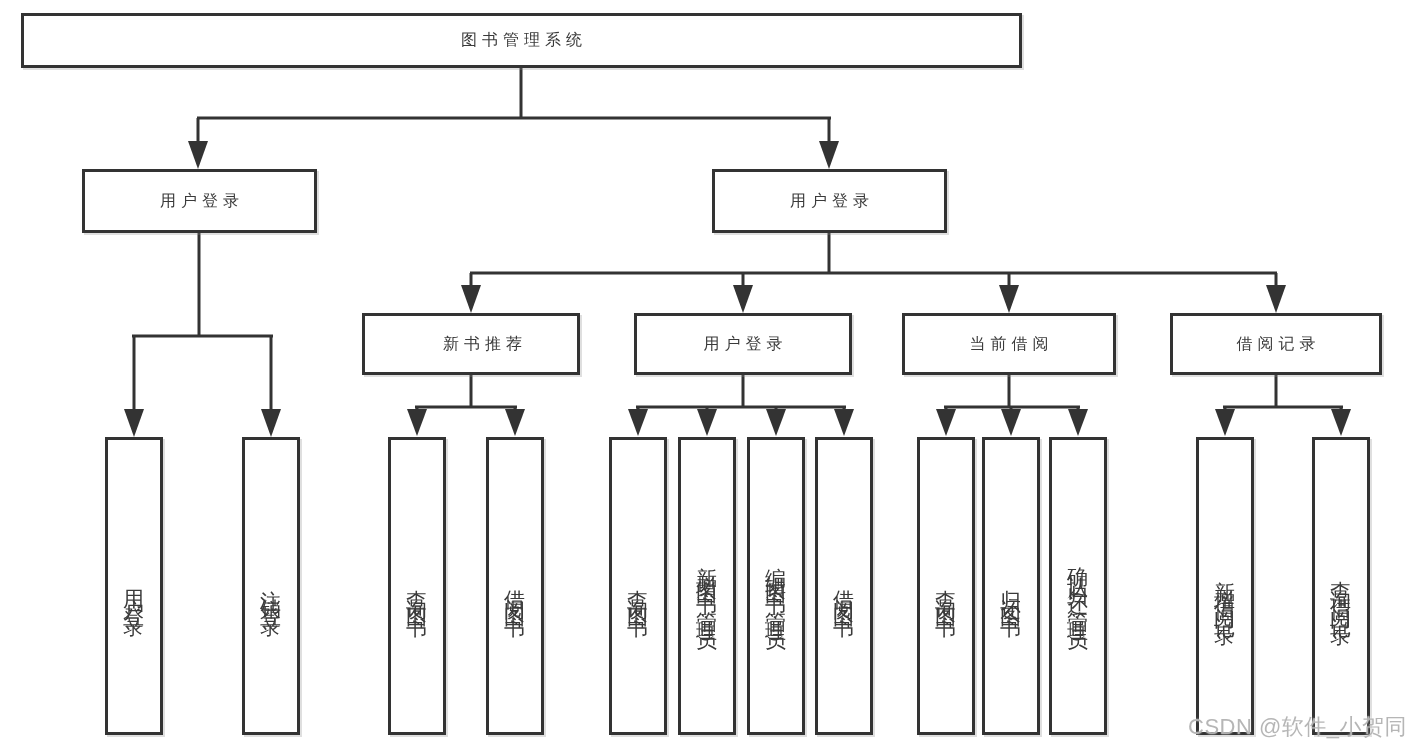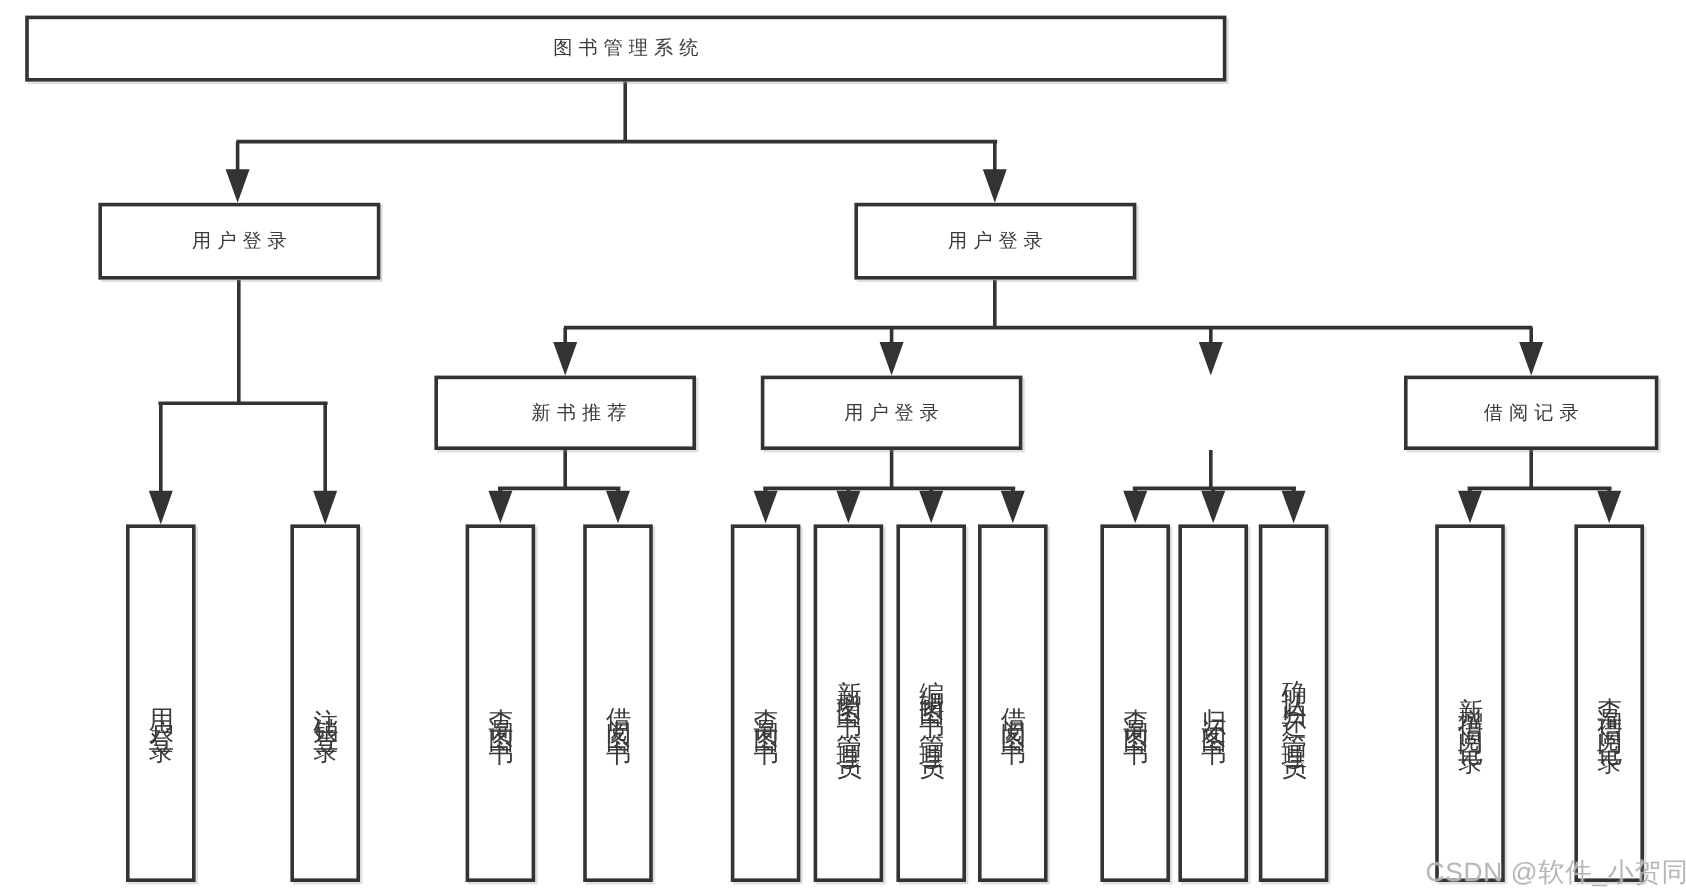--- a/index.html
+++ b/index.html
@@ -110,20 +110,21 @@
     </g>
   </svg>
 
   <div class="node h" style="left:21px;top:13px;width:1001px;height:55px;">图书管理系统</div>
 
   <div class="node h" style="left:82px;top:169px;width:235px;height:64px;">用户登录</div>
   <div class="node h" style="left:712px;top:169px;width:235px;height:64px;">用户登录</div>
 
   <div class="node h" style="left:362px;top:313px;width:218px;height:62px;padding-left:28px;">新书推荐</div>
   <div class="node h" style="left:634px;top:313px;width:218px;height:62px;">用户登录</div>
+  <div class="node h" style="left:902px;top:313px;width:214px;height:62px;">当前借阅</div>
   <div class="node h" style="left:1170px;top:313px;width:212px;height:62px;">借阅记录</div>
 
   <div class="node v" style="left:105px;top:437px;width:58px;height:298px;">用户登录</div>
   <div class="node v" style="left:242px;top:437px;width:58px;height:298px;">注销登录</div>
 
   <div class="node v" style="left:388px;top:437px;width:58px;height:298px;">查询图书</div>
   <div class="node v" style="left:486px;top:437px;width:58px;height:298px;">借阅图书</div>
 
   <div class="node v" style="left:609px;top:437px;width:58px;height:298px;">查询图书</div>
   <div class="node v" style="left:678px;top:437px;width:58px;height:298px;">新增图书（管理员）</div>

